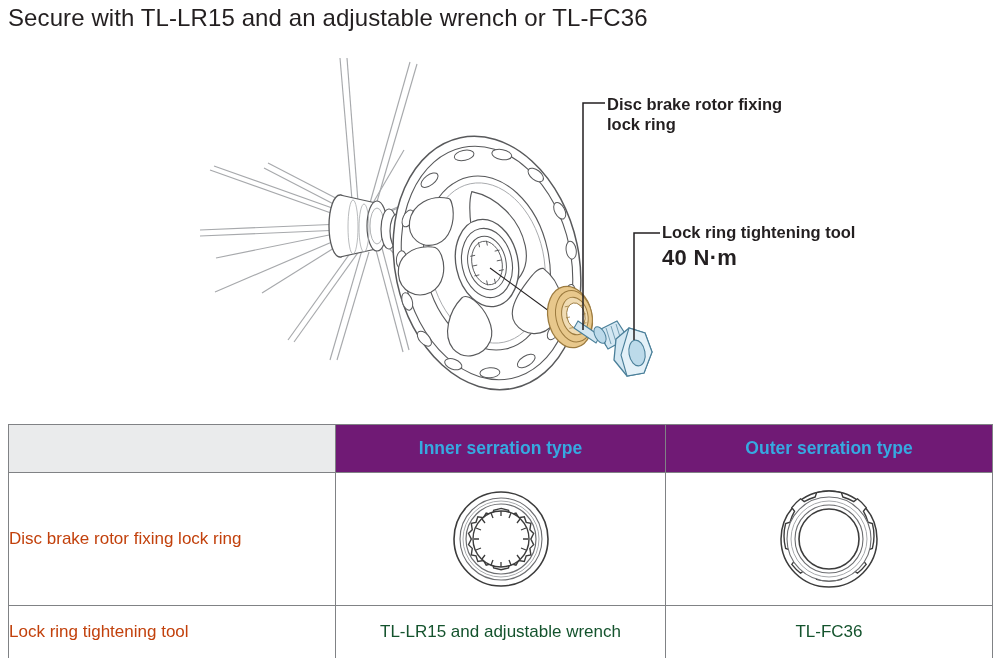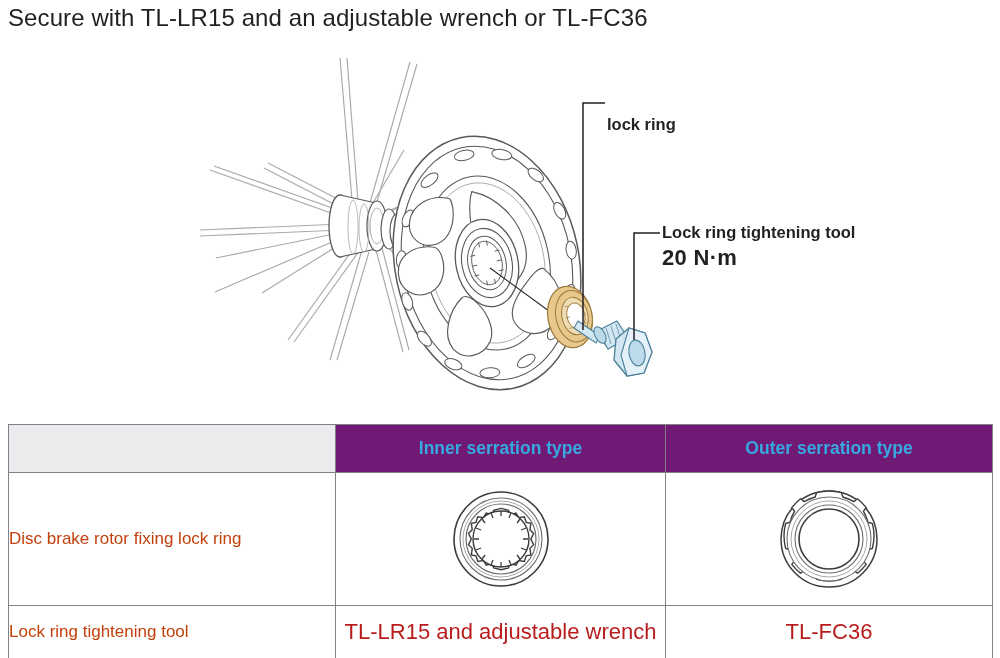--- a/index.html
+++ b/index.html
@@ -100,22 +100,22 @@
 
   .cell-label {
     font-size: 17px;
     color: #c2410c;
     padding-left: 14px;
     text-align: left;
     font-weight: 400;
   }
   .cell-center {
     text-align: center;
-    font-size: 22px;
-    color: #b91c1c;
+    font-size: 17px;
+    color: #14532d;
     font-weight: 400;
   }
   .ring-art {
     display: block;
     margin: 0 auto;
   }
 </style>
 </head>
 <body>
 
@@ -280,27 +280,27 @@
     <g stroke="#231f20" stroke-width="1.5" fill="none">
 
       <path d="M583 290 L583 63 L605 63"></path>
 
       <path d="M634 300 L634 193 L660 193"></path>
     </g>
   </svg>
 </div>
 
 <div class="callout callout-rotor-ring">
-  <br>
+  <span>Disc brake rotor fixing</span><br>
   <span>lock ring</span>
 </div>
 
 <div class="callout callout-tool">
   <span>Lock ring tightening tool</span>
-  <span class="torque-value">20 N·m</span>
+  <span class="torque-value">40 N·m</span>
 </div>
 
 <table class="spec-table">
   <colgroup>
     <col class="col-label">
       <col class="col-inner">
       <col class="col-outer">
   </colgroup>
   <thead>
     <tr>

